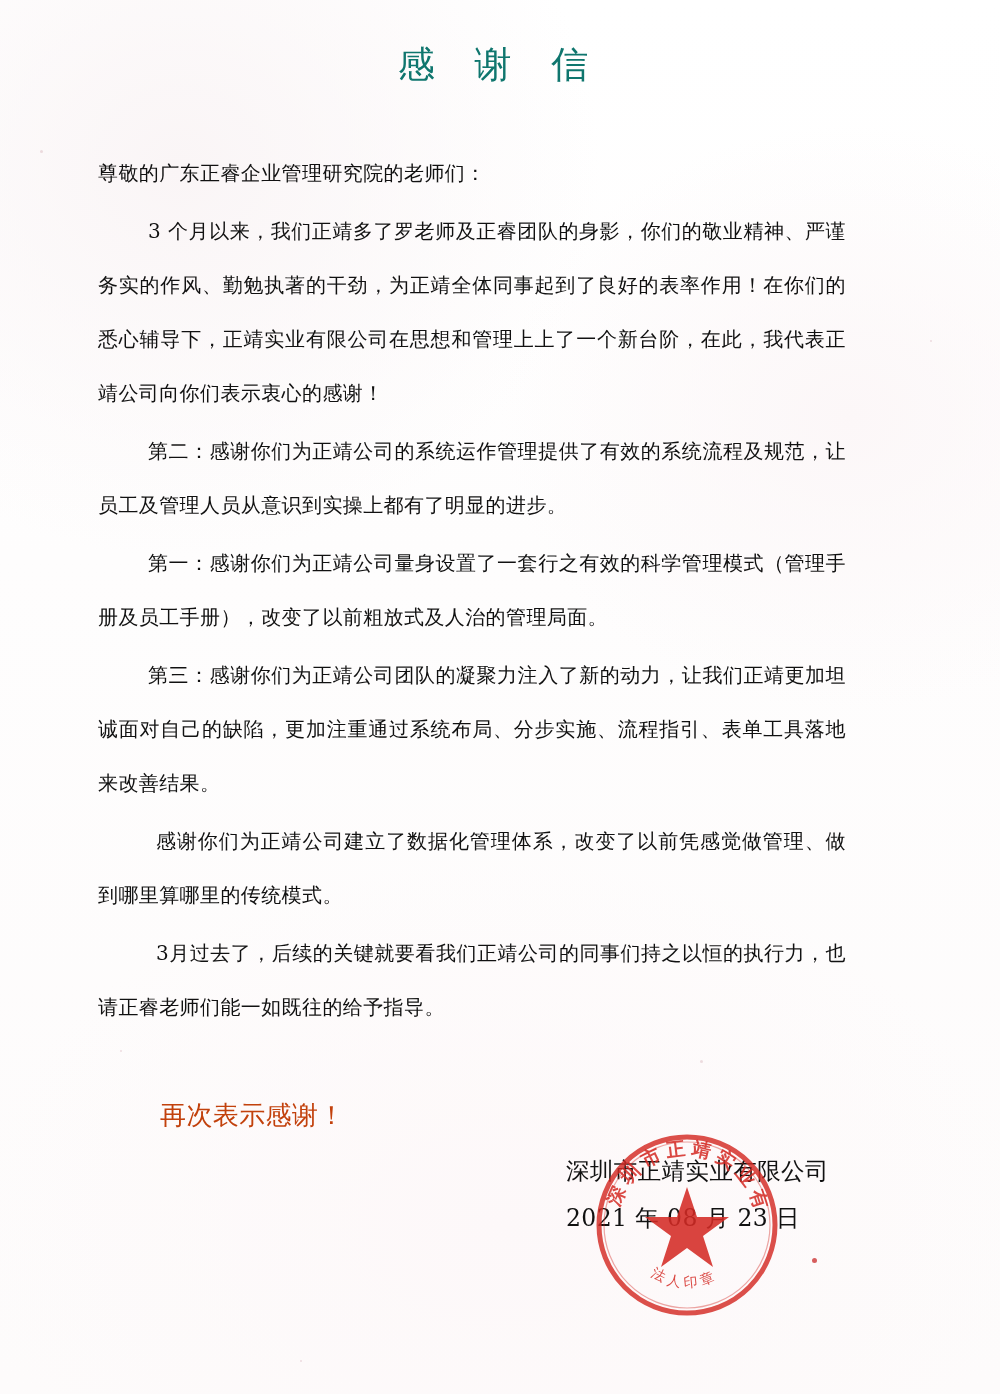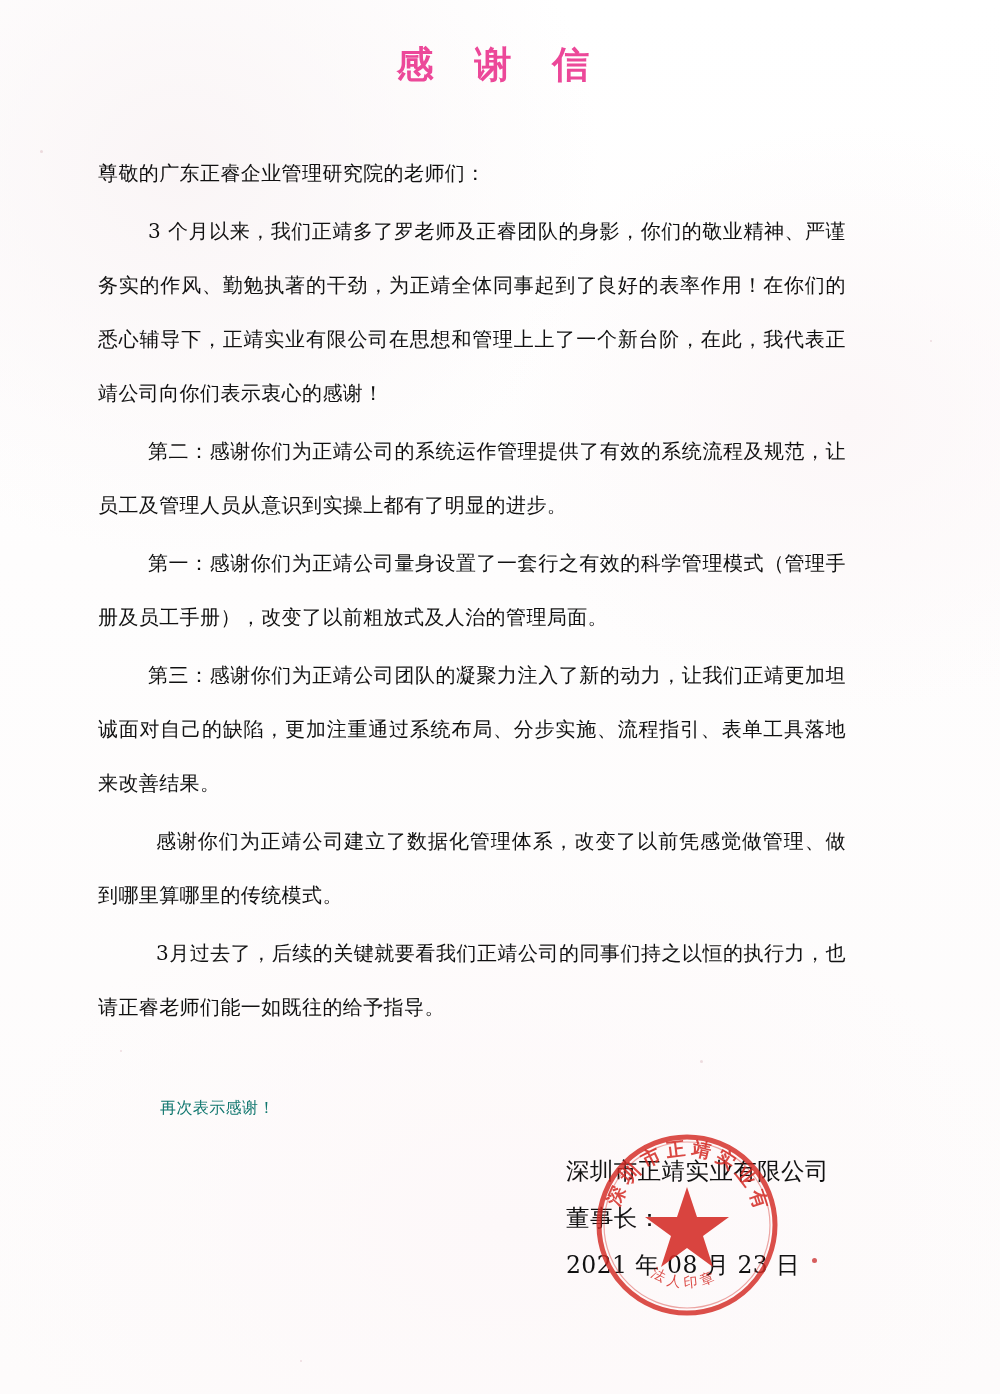--- a/index.html
+++ b/index.html
@@ -33,23 +33,23 @@
     position: absolute;
     inset: 0;
   }
   .doc-title {
     position: absolute;
     top: 40px;
     left: 0;
     right: 0;
     text-align: center;
     font-size: 37px;
-    font-weight: bold;
+    font-weight: normal;
     letter-spacing: 14px;
-    color: #ec4899;
+    color: #0f766e;
     font-family: "DejaVu Serif", "Liberation Serif", serif;
   }
   .body-block {
     position: absolute;
     top: 146px;
     left: 98px;
     width: 748px;
   }
   .para {
     font-size: 20px;
@@ -62,22 +62,22 @@
     white-space: pre-wrap;
   }
   .indent1 { text-indent: 50px; }
   .indent2 { text-indent: 58px; }
   .salutation { text-indent: 0; }
 
   .thanks-again {
     position: absolute;
     top: 1098px;
     left: 160px;
-    font-size: 16px;
-    color: #0f766e;
+    font-size: 26px;
+    color: #c2410c;
     letter-spacing: 0.4px;
   }
   .signature {
     position: absolute;
     top: 1148px;
     left: 566px;
     width: 300px;
     font-size: 23.5px;
     line-height: 47px;
     color: #111111;
@@ -134,21 +134,20 @@
 
     <p class="para indent2">感谢你们为正靖公司建立了数据化管理体系，改变了以前凭感觉做管理、做到哪里算哪里的传统模式。</p>
 
     <p class="para indent2">3月过去了，后续的关键就要看我们正靖公司的同事们持之以恒的执行力，也请正睿老师们能一如既往的给予指导。</p>
   </div>
 
   <div class="thanks-again">再次表示感谢！</div>
 
   <div class="signature">
     <div class="sig-line">深圳市正靖实业有限公司</div>
-    <div class="sig-line">董事长：</div>
     <div class="sig-line">2021 年 08 月 23 日</div>
   </div>
 
   <div class="seal">
     <svg width="192" height="192" viewBox="0 0 192 192" xmlns="http://www.w3.org/2000/svg">
       <defs>
         <path id="sealArc" d="M 26,96 A 70,70 0 1 1 166,96"></path>
         <path id="sealArcBottom" d="M 34,96 A 62,62 0 0 0 158,96"></path>
       </defs>
       <g opacity="0.82" fill="none" stroke="#d42a24">

